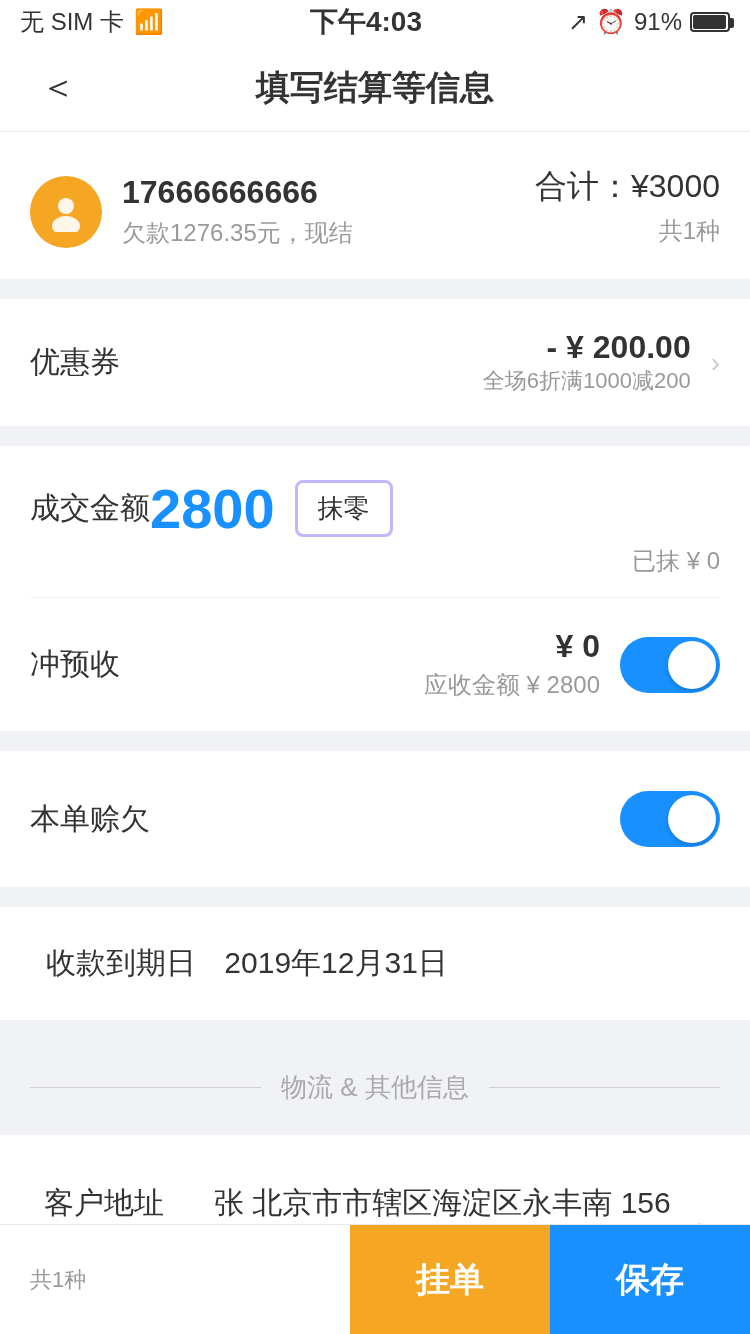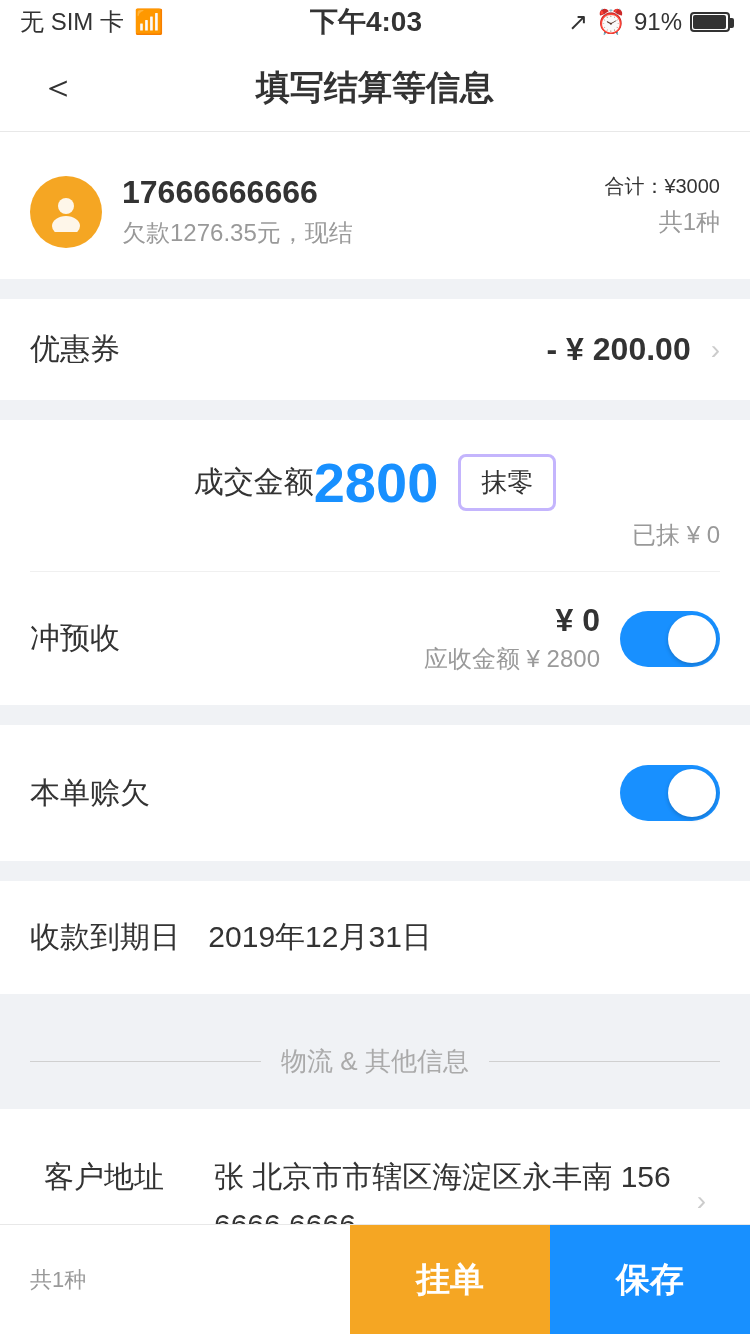--- a/index.html
+++ b/index.html
@@ -100,21 +100,21 @@
     }
     .customer-info .debt {
       font-size: 24px;
       color: #999;
       margin-top: 6px;
     }
     .customer-right {
       text-align: right;
     }
     .customer-right .total {
-      font-size: 20px;
+      font-size: 32px;
       color: #333;
     }
     .customer-right .count {
       font-size: 24px;
       color: #999;
       margin-top: 6px;
     }
 
     
     .section {
@@ -160,21 +160,21 @@
 
     
     .amount-section {
       background: #fff;
       margin-bottom: 20px;
       padding: 30px;
     }
     .amount-row {
       display: flex;
       align-items: center;
-      justify-content: center;
+      justify-content: flex-start;
       margin-bottom: 2px;
     }
     .amount-label {
       font-size: 30px;
       color: #333;
       font-weight: 500;
     }
     .amount-right {
       display: flex;
       align-items: center;
@@ -259,21 +259,21 @@
       align-items: center;
       justify-content: space-between;
       padding: 40px 30px;
       background: #fff;
       margin-bottom: 20px;
       text-align: right;
     }
 
     
     .duedate-row {
-      padding: 36px 30px;
+      padding: 36px 46px;
       background: #fff;
       margin-bottom: 20px;
       font-size: 30px;
       color: #333;
     }
     .duedate-row span.label {
       font-weight: 500;
       margin-right: 20px;
     }
 
@@ -425,20 +425,21 @@
       <div class="count">共1种</div>
     </div>
   </div>
 
   <div class="section">
     <div class="row">
       <span class="row-label">优惠券</span>
       <div class="row-right">
         <div>
           <div class="coupon-value">- ¥ 200.00</div>
+          <div class="coupon-desc">全场6折满1000减200</div>
         </div>
         <span class="chevron">›</span>
       </div>
     </div>
   </div>
 
   <div class="section">
     <div class="amount-section" style="margin-bottom:0; padding-bottom: 20px;">
       <div class="amount-row">
         <span class="amount-label">成交金额</span>

